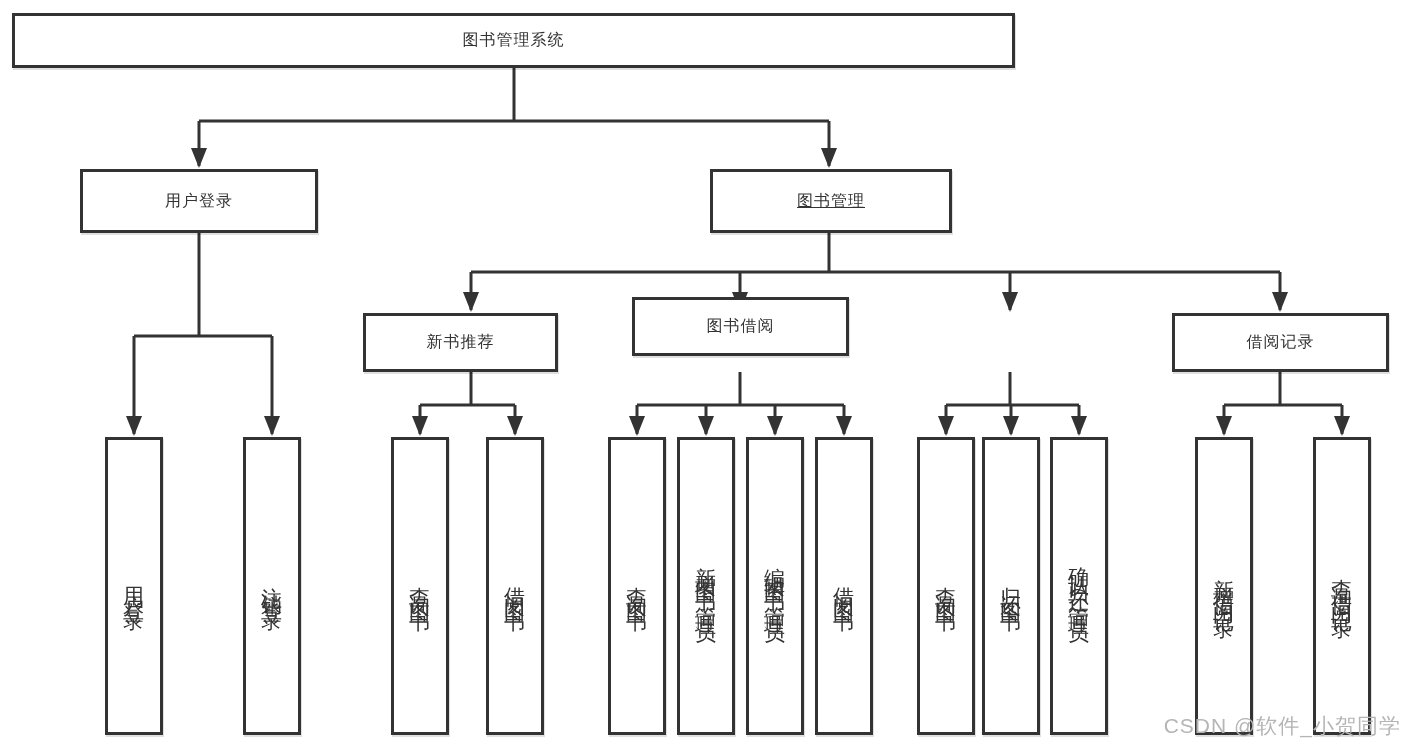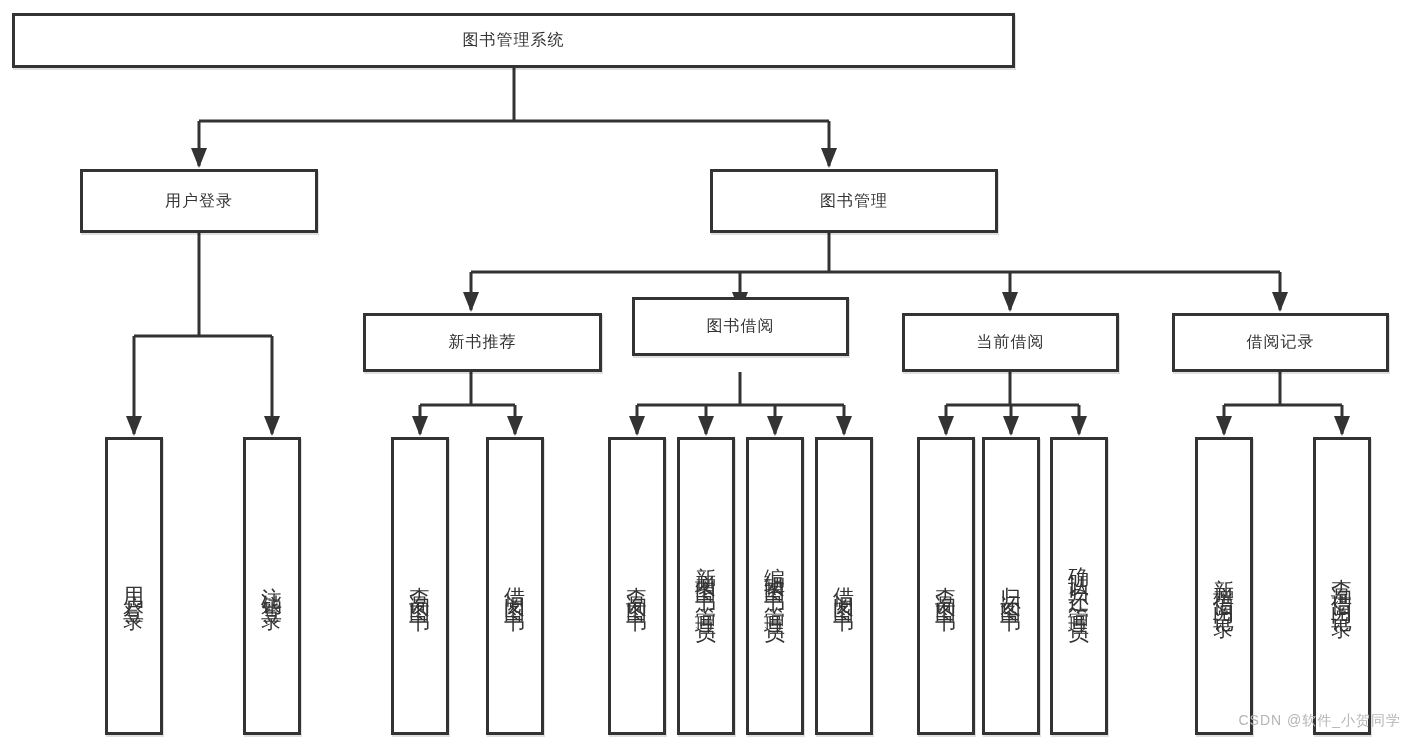--- a/index.html
+++ b/index.html
@@ -14,37 +14,37 @@
     box-shadow:1px 2px 0 rgba(0,0,0,0.12);
   }
   .hlabel{font-size:16px;letter-spacing:1px;white-space:nowrap;}
   .vlabel{
     writing-mode:vertical-rl;text-orientation:mixed;
     font-size:21px;line-height:1;letter-spacing:8px;white-space:nowrap;
   }
   
   .n-root{left:12px;top:13px;width:1003px;height:55px;}
   .n-user-login{left:80px;top:169px;width:238px;height:64px;}
-  .n-book-mgmt{left:710px;top:169px;width:288px;height:64px;}
-  .n-l3-1{left:363px;top:313px;width:239px;height:59px;}
+  .n-book-mgmt{left:710px;top:169px;width:242px;height:64px;text-decoration:underline;}
+  .n-l3-1{left:363px;top:313px;width:195px;height:59px;}
   .n-l3-2{left:632px;top:297px;width:217px;height:59px;}
   .n-l3-3{left:902px;top:313px;width:217px;height:59px;}
   .n-l3-4{left:1172px;top:313px;width:217px;height:59px;}
   
   .leaf{top:437px;width:58px;height:298px;}
   .x1{left:105px;}  .x2{left:243px;}
   .x3{left:391px;}  .x4{left:486px;}
   .x5{left:608px;}  .x6{left:677px;}  .x7{left:746px;}  .x8{left:815px;}
   .x9{left:917px;}  .x10{left:982px;} .x11{left:1050px;}
   .x12{left:1195px;}.x13{left:1313px;}
   #connectors{position:absolute;left:0;top:0;width:1405px;height:747px;}
   #connectors path.wire{stroke:var(--line,#333);stroke-width:3;fill:none;}
   #connectors .arrowhead{fill:var(--line,#333);stroke:none;}
   .watermark{
-    position:absolute;right:4px;top:712px;font-size:14px;letter-spacing:1px;
+    position:absolute;right:4px;top:712px;font-size:21px;letter-spacing:1px;
     color:var(--wm,#b5b5b5);white-space:nowrap;
   }
 </style>
 </head>
 <body>
 
 <div class="stage">
 
   <svg id="connectors" viewBox="0 0 1405 747" xmlns="http://www.w3.org/2000/svg">
     <defs>
@@ -111,23 +111,20 @@
   <div class="node n-book-mgmt">
     <span class="hlabel">图书管理</span>
   </div>
 
   <div class="node n-l3-1">
     <span class="hlabel">新书推荐</span>
   </div>
   <div class="node n-l3-2">
     <span class="hlabel">图书借阅</span>
   </div>
-  <div class="node n-l3-3">
-    <span class="hlabel">当前借阅</span>
-  </div>
   <div class="node n-l3-4">
     <span class="hlabel">借阅记录</span>
   </div>
 
   <div class="node leaf x1">
     <span class="vlabel">用户登录</span>
   </div>
   <div class="node leaf x2">
     <span class="vlabel">注销登录</span>
   </div>

